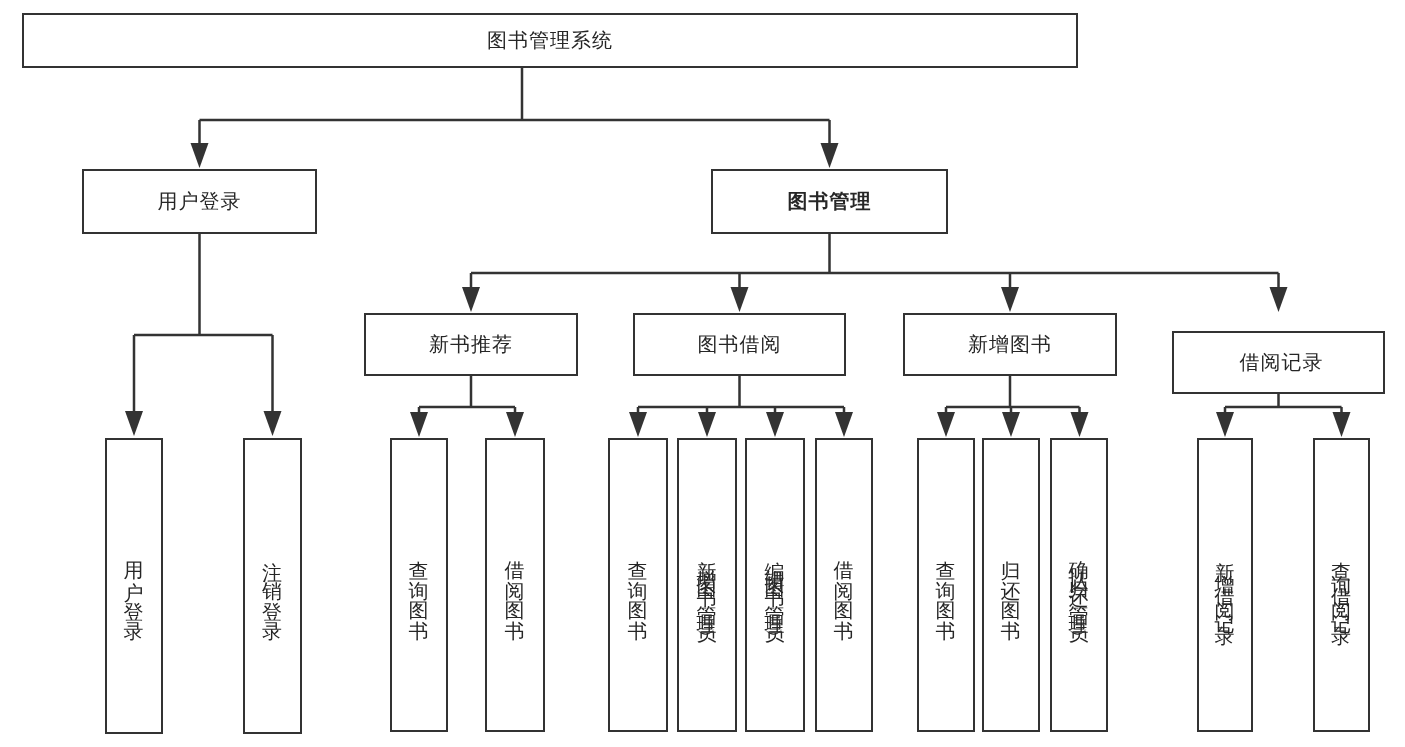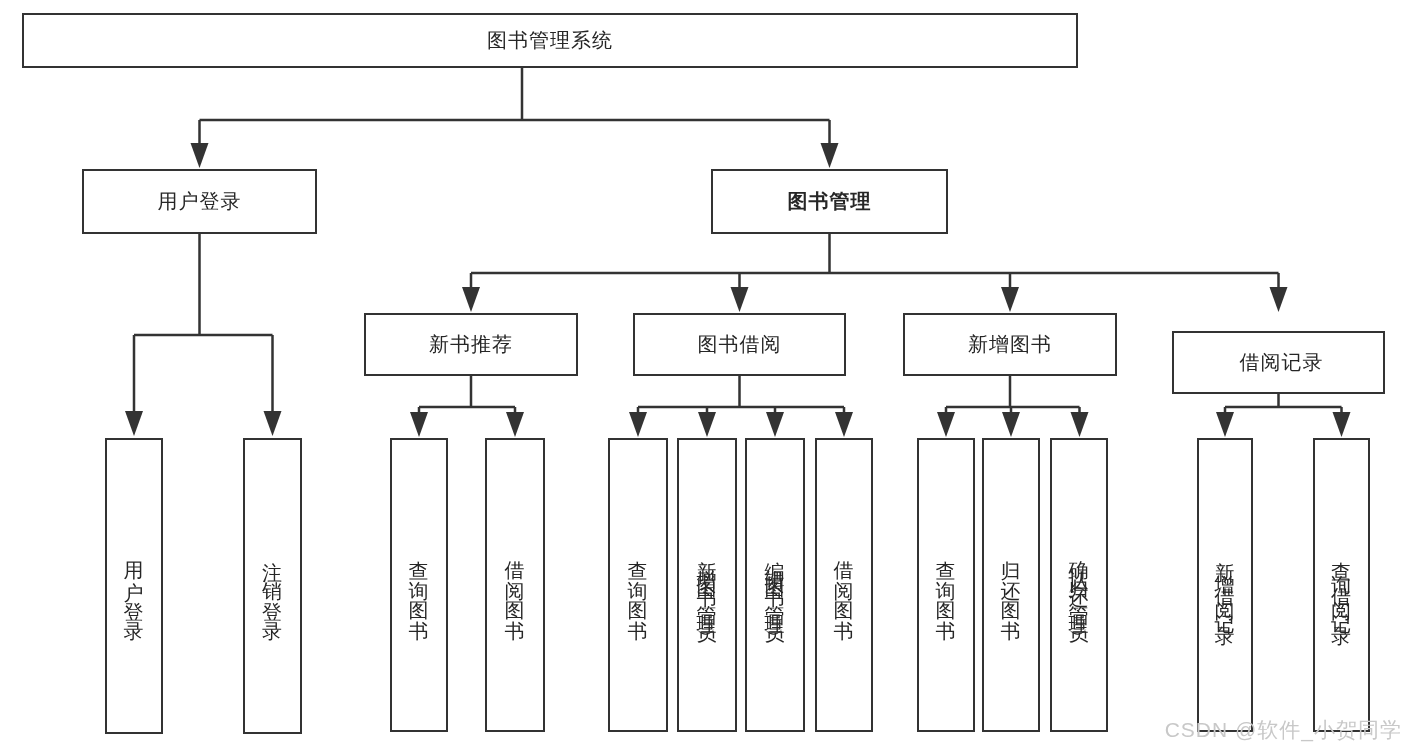--- a/index.html
+++ b/index.html
@@ -161,15 +161,14 @@
     <span>确认归还（管理员）</span>
   </div>
 
   <div class="node vbox ls6" style="left:1197px; top:438px; width:56px; height:294px;">
     <span>新增借阅记录</span>
   </div>
   <div class="node vbox ls6" style="left:1313px; top:438px; width:57px; height:294px;">
     <span>查询借阅记录</span>
   </div>
 
-  <div class="watermark">CSDN @软件_小贺同学</div>
 
 </div>
 
 </body></html>

